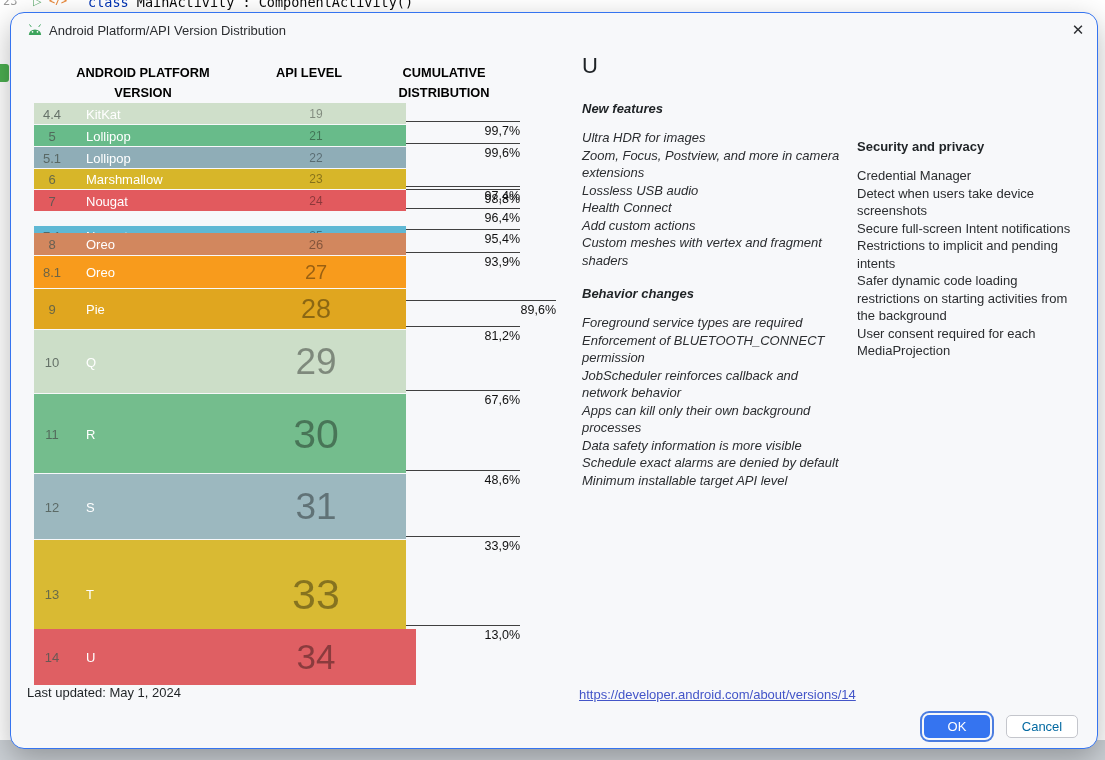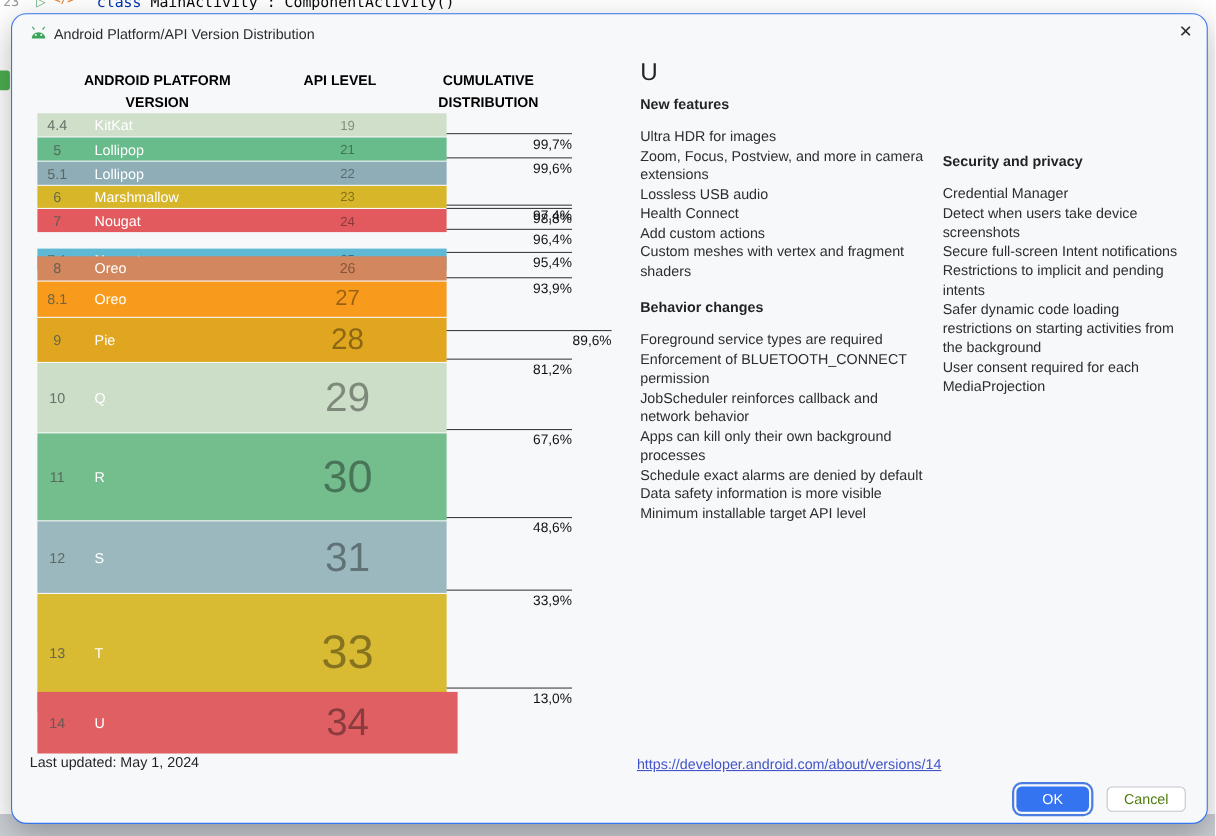--- a/index.html
+++ b/index.html
@@ -33,31 +33,31 @@
   .ver{position:absolute;left:2px;top:50%;transform:translateY(-50%);width:32px;text-align:center;
        font-size:13px;color:rgba(75,86,80,0.8);}
   .cname{position:absolute;left:52px;top:50%;transform:translateY(-50%);font-size:13px;color:#ffffff;}
   .api{position:absolute;left:232px;width:100px;top:50%;transform:translateY(-50%);
        text-align:center;color:rgba(0,0,0,0.38);}
   .pct{position:absolute;left:395px;width:114px;border-top:1.5px solid #404040;}
   .pct span{display:block;text-align:right;padding-top:2px;font-size:12.5px;color:#111;}
   .last-updated{position:absolute;left:16px;top:672px;font-size:13px;color:#1f2326;}
   
   .u-title{position:absolute;left:571px;top:40px;font-size:22px;color:#1f2326;}
-  .col-left{position:absolute;left:571px;top:74px;width:258px;}
+  .col-left{position:absolute;left:571px;top:88px;width:258px;font-style:italic;}
   .col-right{position:absolute;left:846px;top:86px;width:226px;margin-top:40px;}
   .sec-h{font-size:13px;font-weight:bold;color:#1f2326;margin:0 0 13px 0;}
   .sec{margin-bottom:17px;}
   .sec-item{font-size:13px;line-height:17.5px;color:#2b2d30;}
   .vlink{position:absolute;left:568px;top:674px;font-size:13px;color:#4355c8;text-decoration:underline;cursor:pointer;}
   
   .btn-ok{position:absolute;left:913px;top:702px;width:66px;height:23px;background:#3574f0;color:#fff;
           border:none;border-radius:5px;font-size:13px;font-family:inherit;
           box-shadow:0 0 0 2px #f7f8fa,0 0 0 4px #4b7de0;cursor:pointer;}
-  .btn-cancel{position:absolute;left:995px;top:702px;width:72px;height:23px;background:#ffffff;color:#4d7c0f;
+  .btn-cancel{position:absolute;left:995px;top:702px;width:72px;height:23px;background:#ffffff;color:#0369a1;
           border:1px solid #c4c6cc;border-radius:5px;font-size:13px;font-family:inherit;cursor:pointer;}
 </style>
 </head>
 <body>
 
 <div class="canvas">
 
   <div class="editor-line">
     <span class="gutter-num">23</span>
     <span class="run-icon">▷</span>
@@ -209,22 +209,22 @@
           <div class="sec-item">Health Connect</div>
           <div class="sec-item">Add custom actions</div>
           <div class="sec-item">Custom meshes with vertex and fragment shaders</div>
         </div>
         <div class="sec">
           <div class="sec-h">Behavior changes</div>
           <div class="sec-item">Foreground service types are required</div>
           <div class="sec-item">Enforcement of BLUETOOTH_CONNECT permission</div>
           <div class="sec-item">JobScheduler reinforces callback and network behavior</div>
           <div class="sec-item">Apps can kill only their own background processes</div>
+          <div class="sec-item">Data safety information is more visible</div>
           <div class="sec-item">Schedule exact alarms are denied by default</div>
-          <div class="sec-item">Data safety information is more visible</div>
           <div class="sec-item">Minimum installable target API level</div>
         </div>
       </div>
     <div class="col-right" id="col-right">
         <div class="sec">
           <div class="sec-h">Security and privacy</div>
           <div class="sec-item">Credential Manager</div>
           <div class="sec-item">Detect when users take device screenshots</div>
           <div class="sec-item">Secure full-screen Intent notifications</div>
           <div class="sec-item">Restrictions to implicit and pending intents</div>

